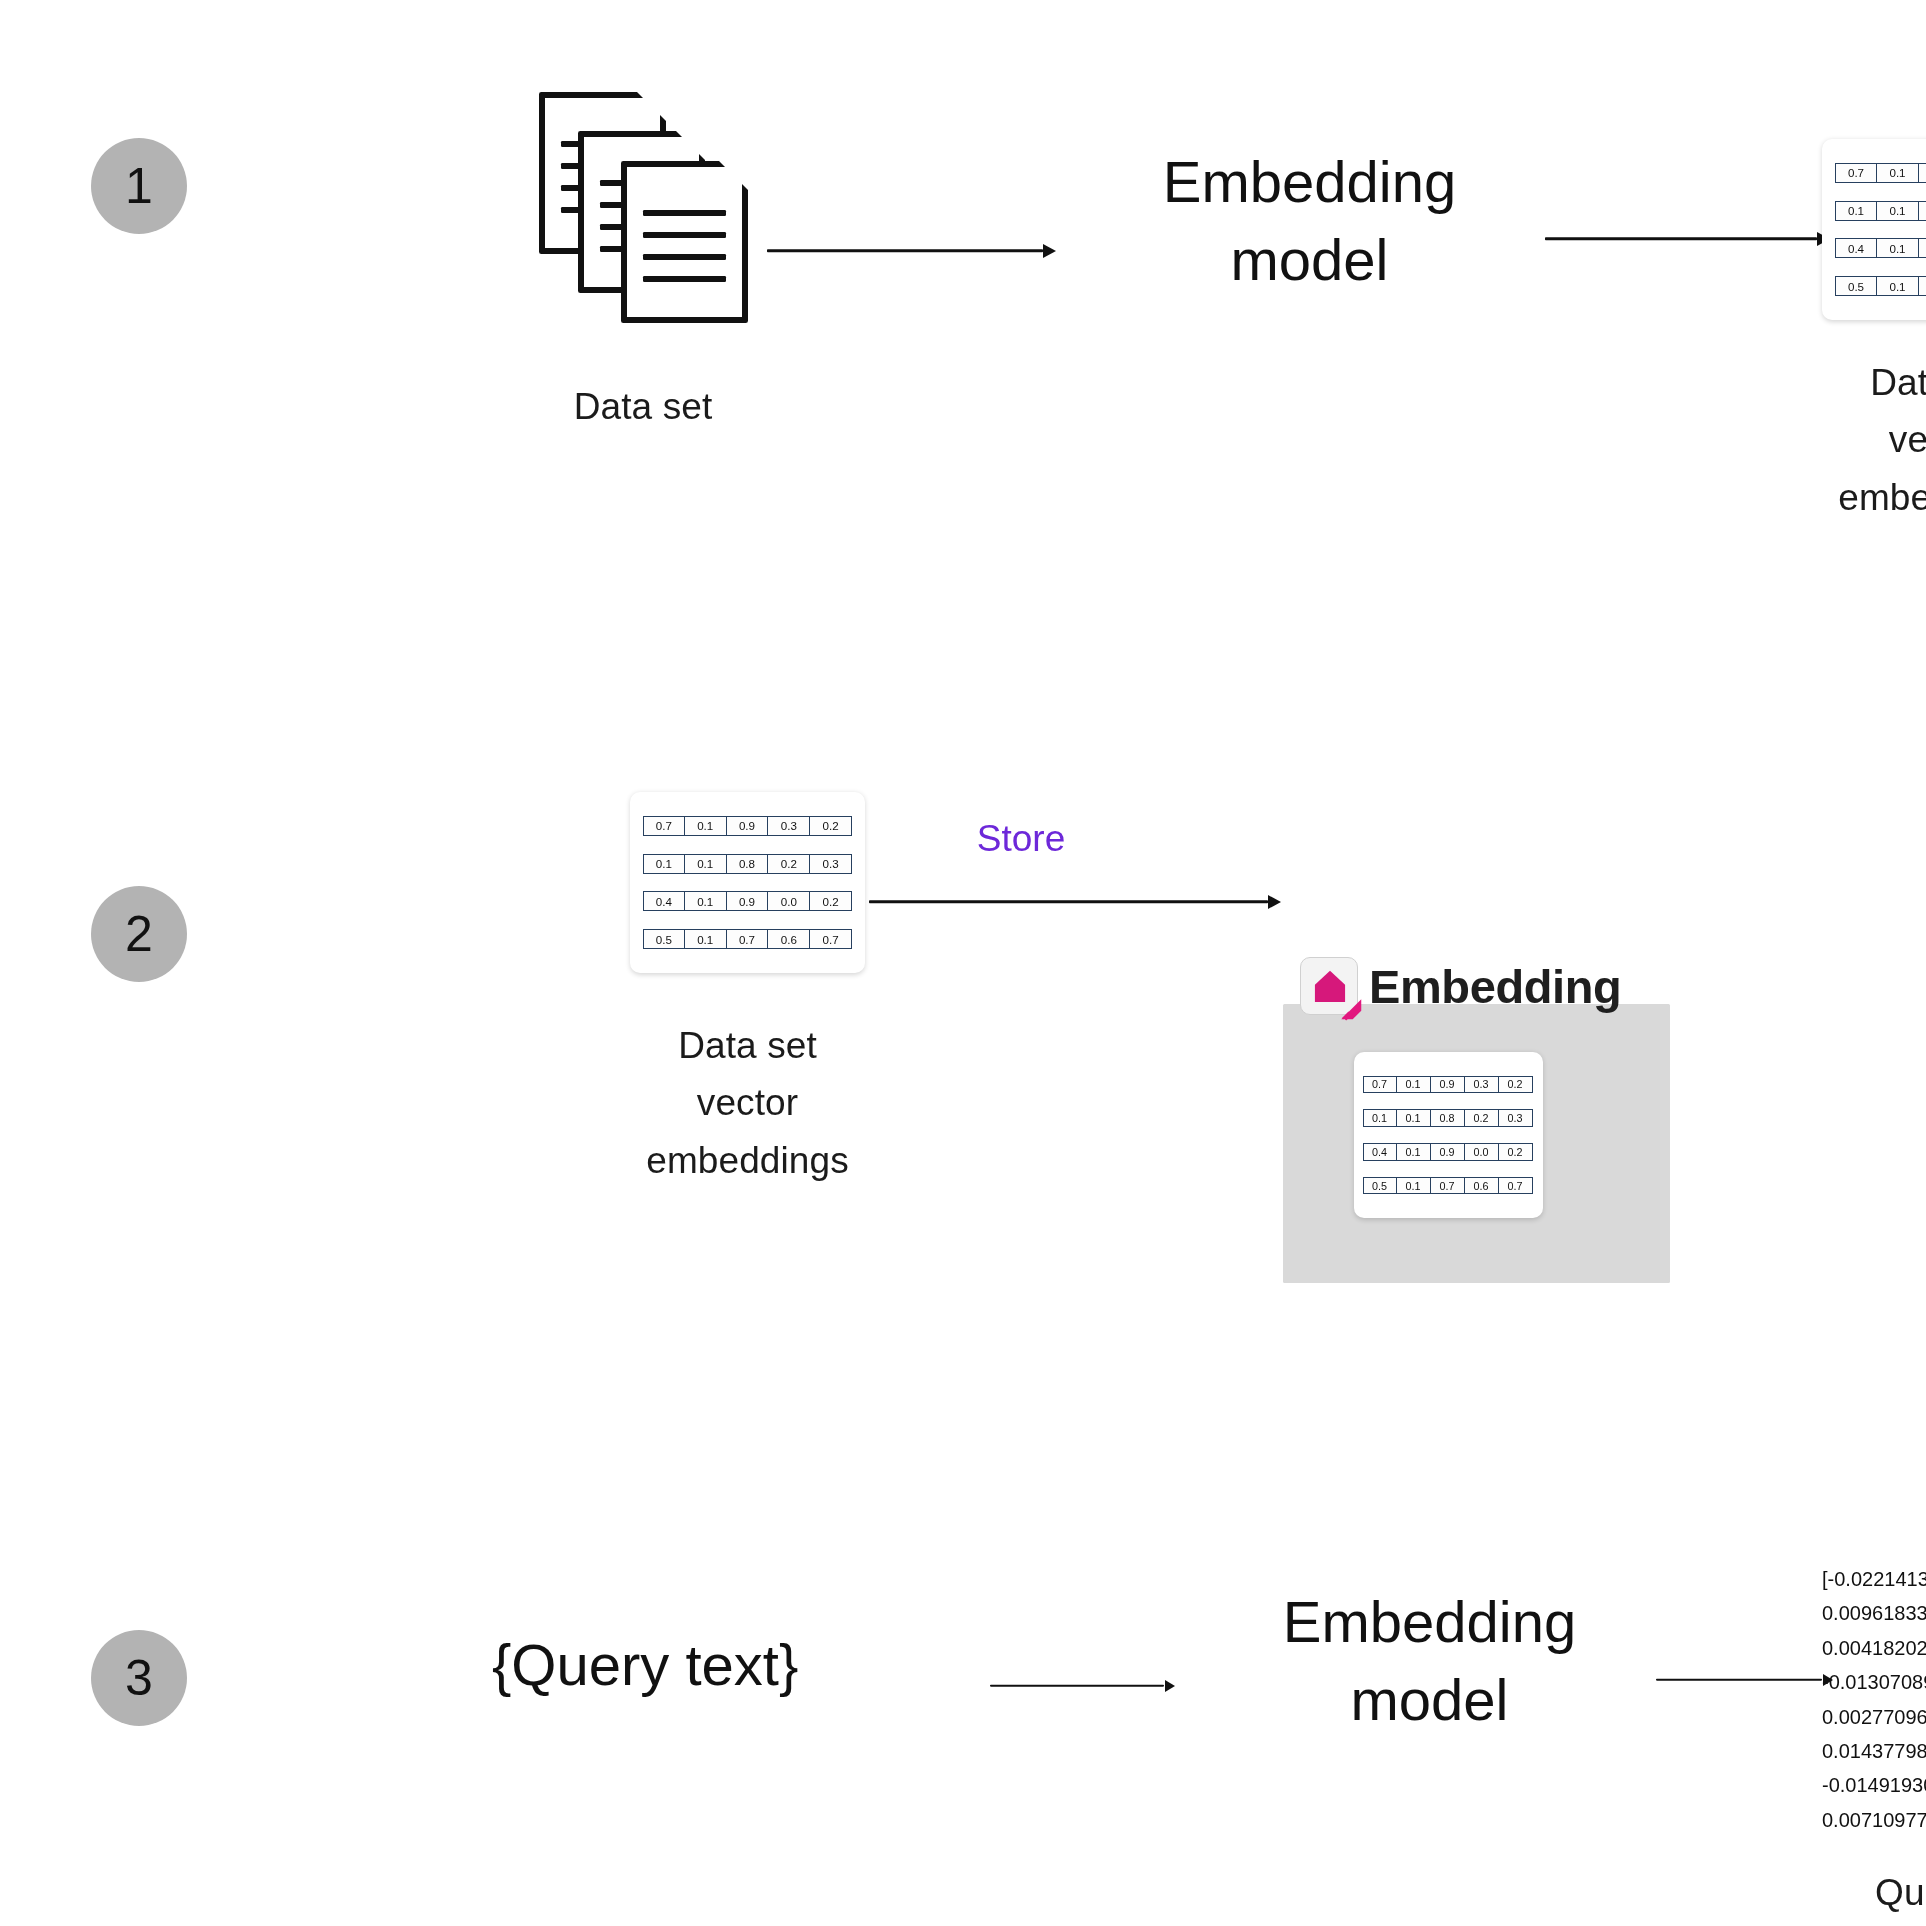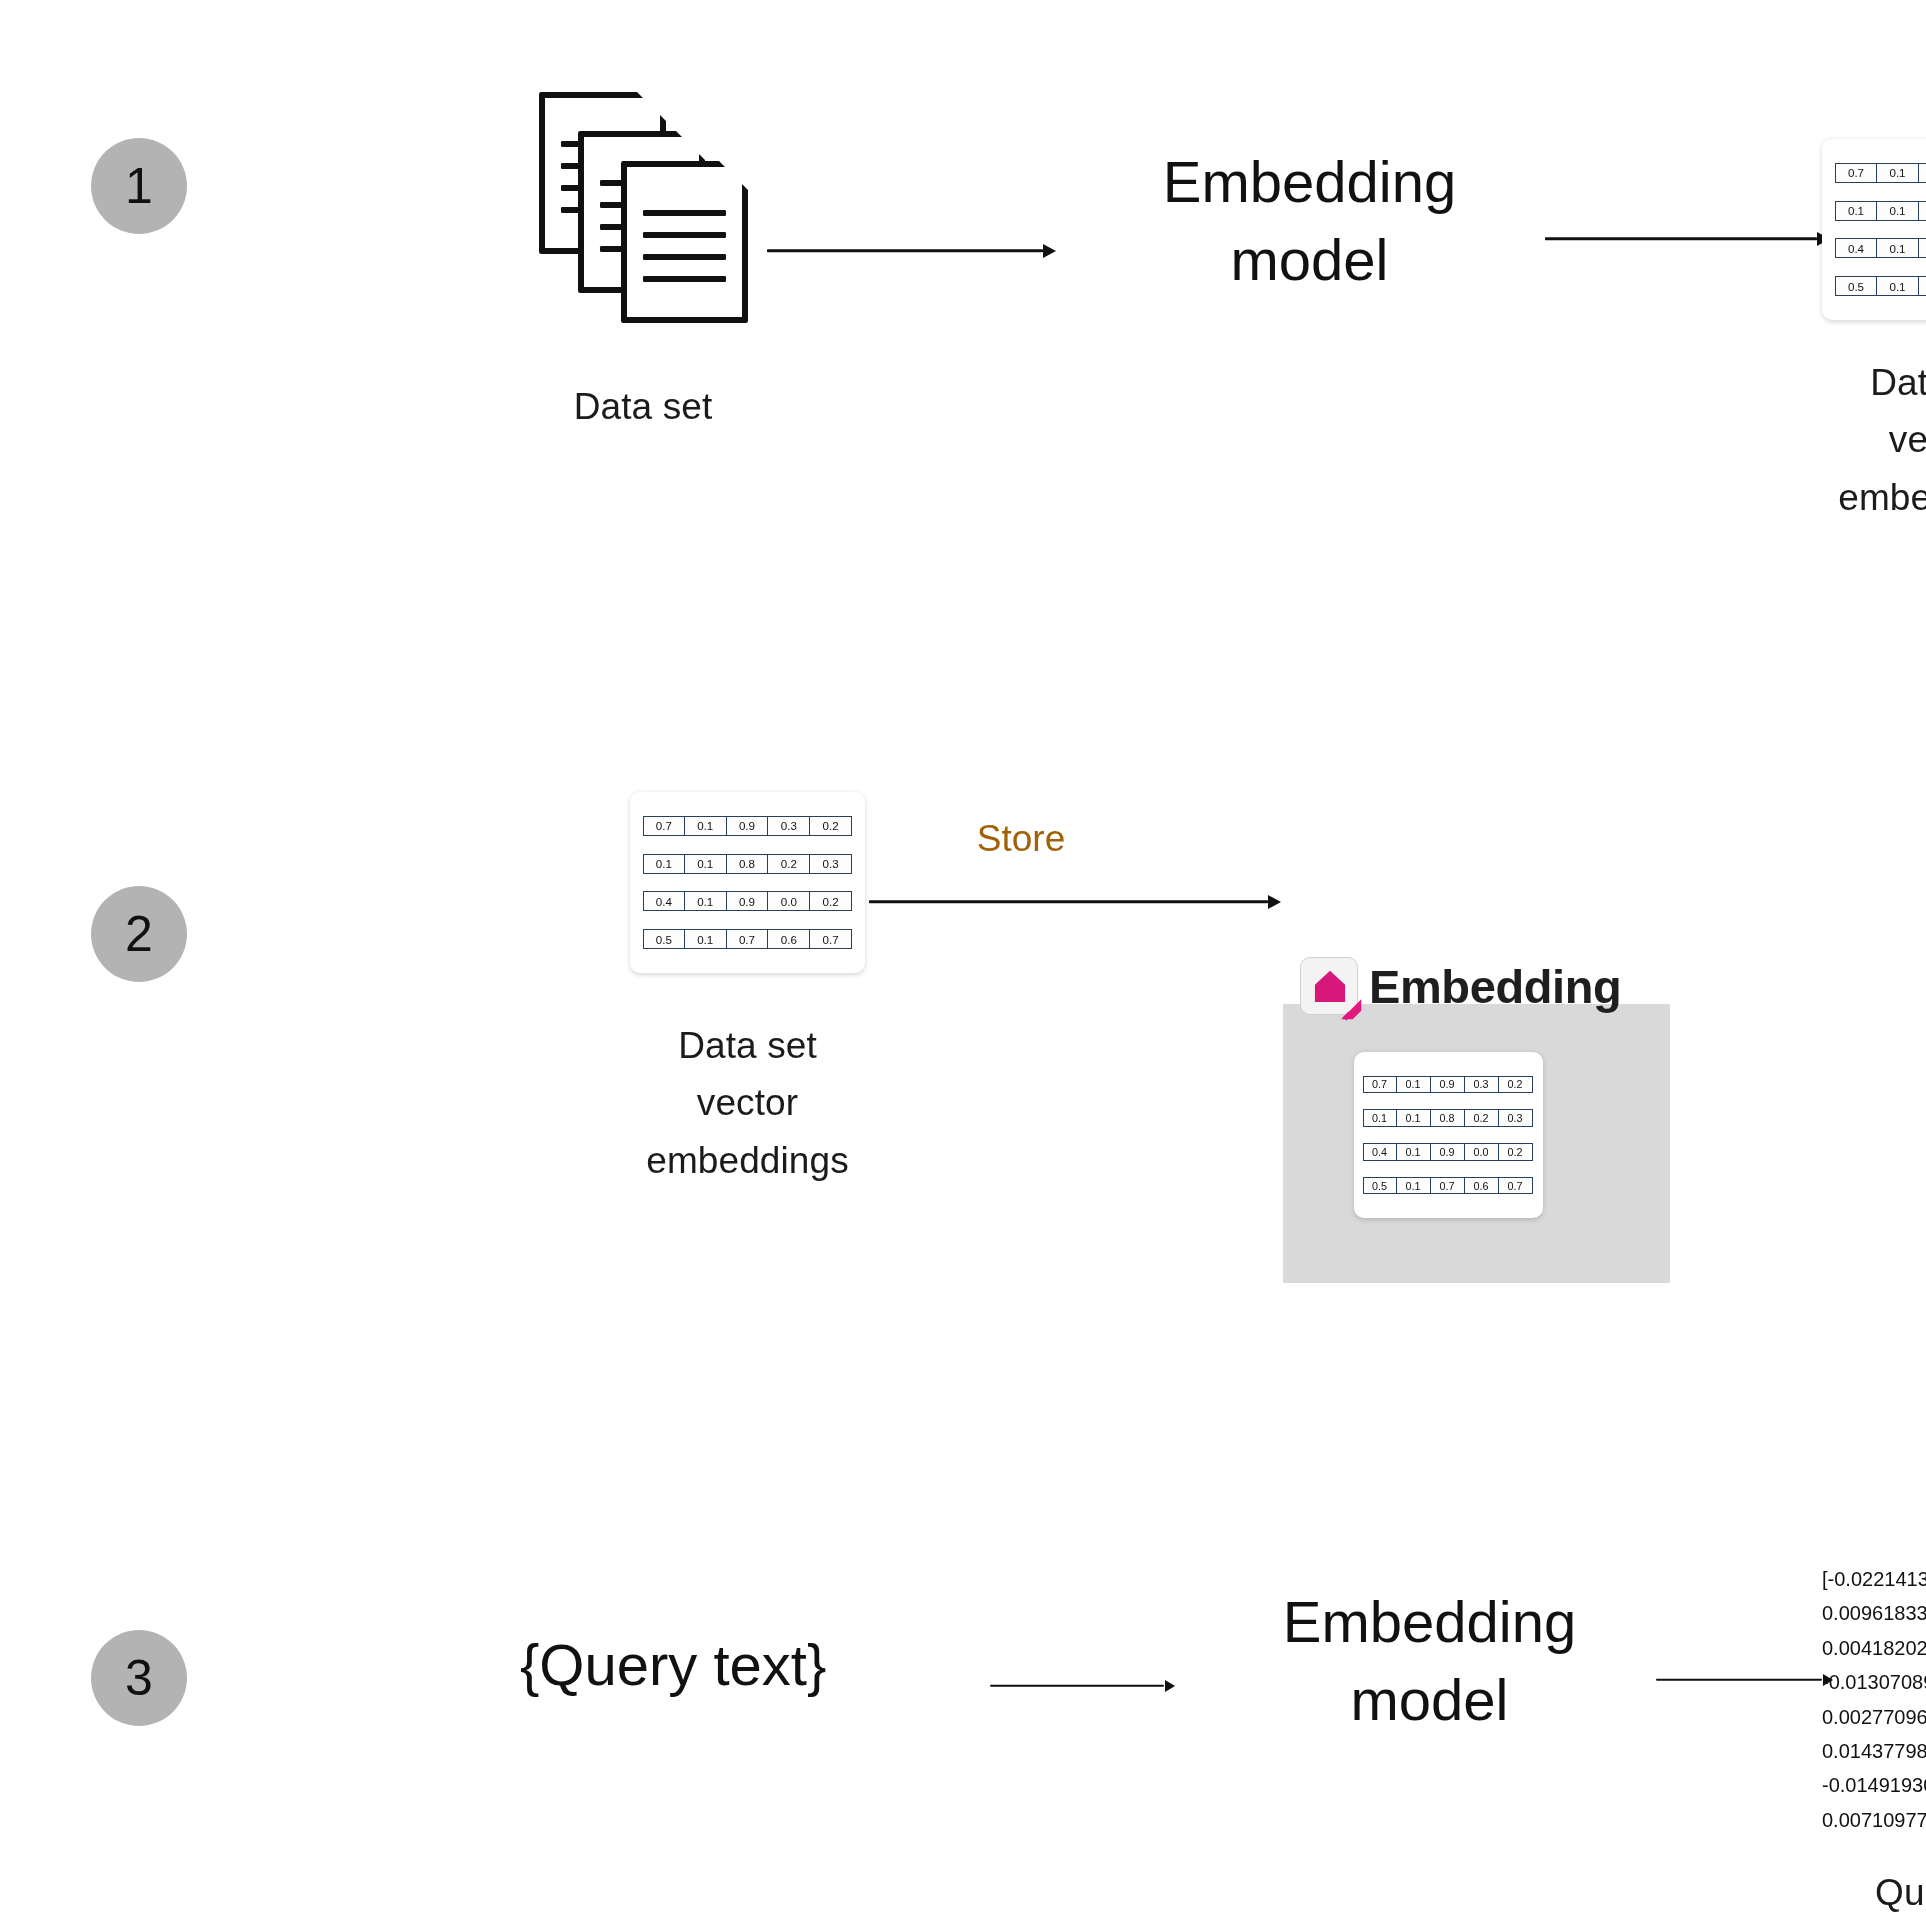--- a/index.html
+++ b/index.html
@@ -21,21 +21,21 @@
   
   .caption{
     font-size:37px;line-height:1.55;text-align:center;color:#1b1b1b;
     font-weight:400;letter-spacing:0.1px;
   }
   .big-label{
     font-size:58px;line-height:1.35;text-align:center;color:#111;
     font-weight:400;
   }
   .edge-label{
-    font-size:37px;line-height:1.5;text-align:center;color:#a16207;font-weight:400;
+    font-size:37px;line-height:1.5;text-align:center;color:#6d28d9;font-weight:400;
   }
   .querytext{
     font-size:58px;line-height:1.2;color:#111;font-weight:400;white-space:nowrap;
   }
 
   
   .arrow{position:absolute;height:15.4px;}
   .arrow .shaft{
     position:absolute;left:0;top:50%;transform:translateY(-50%);
     height:3.5px;background:#111;border-radius:0.8px;
@@ -306,21 +306,21 @@
       <div class="veccell" style="width:34px;height:17.7px;font-size:10.8px;">0.6</div>
       <div class="veccell" style="width:34px;height:17.7px;font-size:10.8px;">0.7</div>
     </div>
   </div>
 </div>
 
 <div class="abs step-badge" style="left:91px;top:1630px;">
   <span>3</span>
 </div>
 
-<div class="abs querytext" style="left:520px;top:1630px;">{Query text}</div>
+<div class="abs querytext" style="left:492px;top:1630px;">{Query text}</div>
 
 <div class="abs arrow thin" style="left:990px;top:1678px;width:185px;">
   <div class="shaft" style="width:174px;"></div>
     <div class="head"></div>
 </div>
 
 <div class="abs big-label" style="left:1179px;top:1583px;width:501px;">
   <div>Embedding</div>
   <div>model</div>
 </div>

